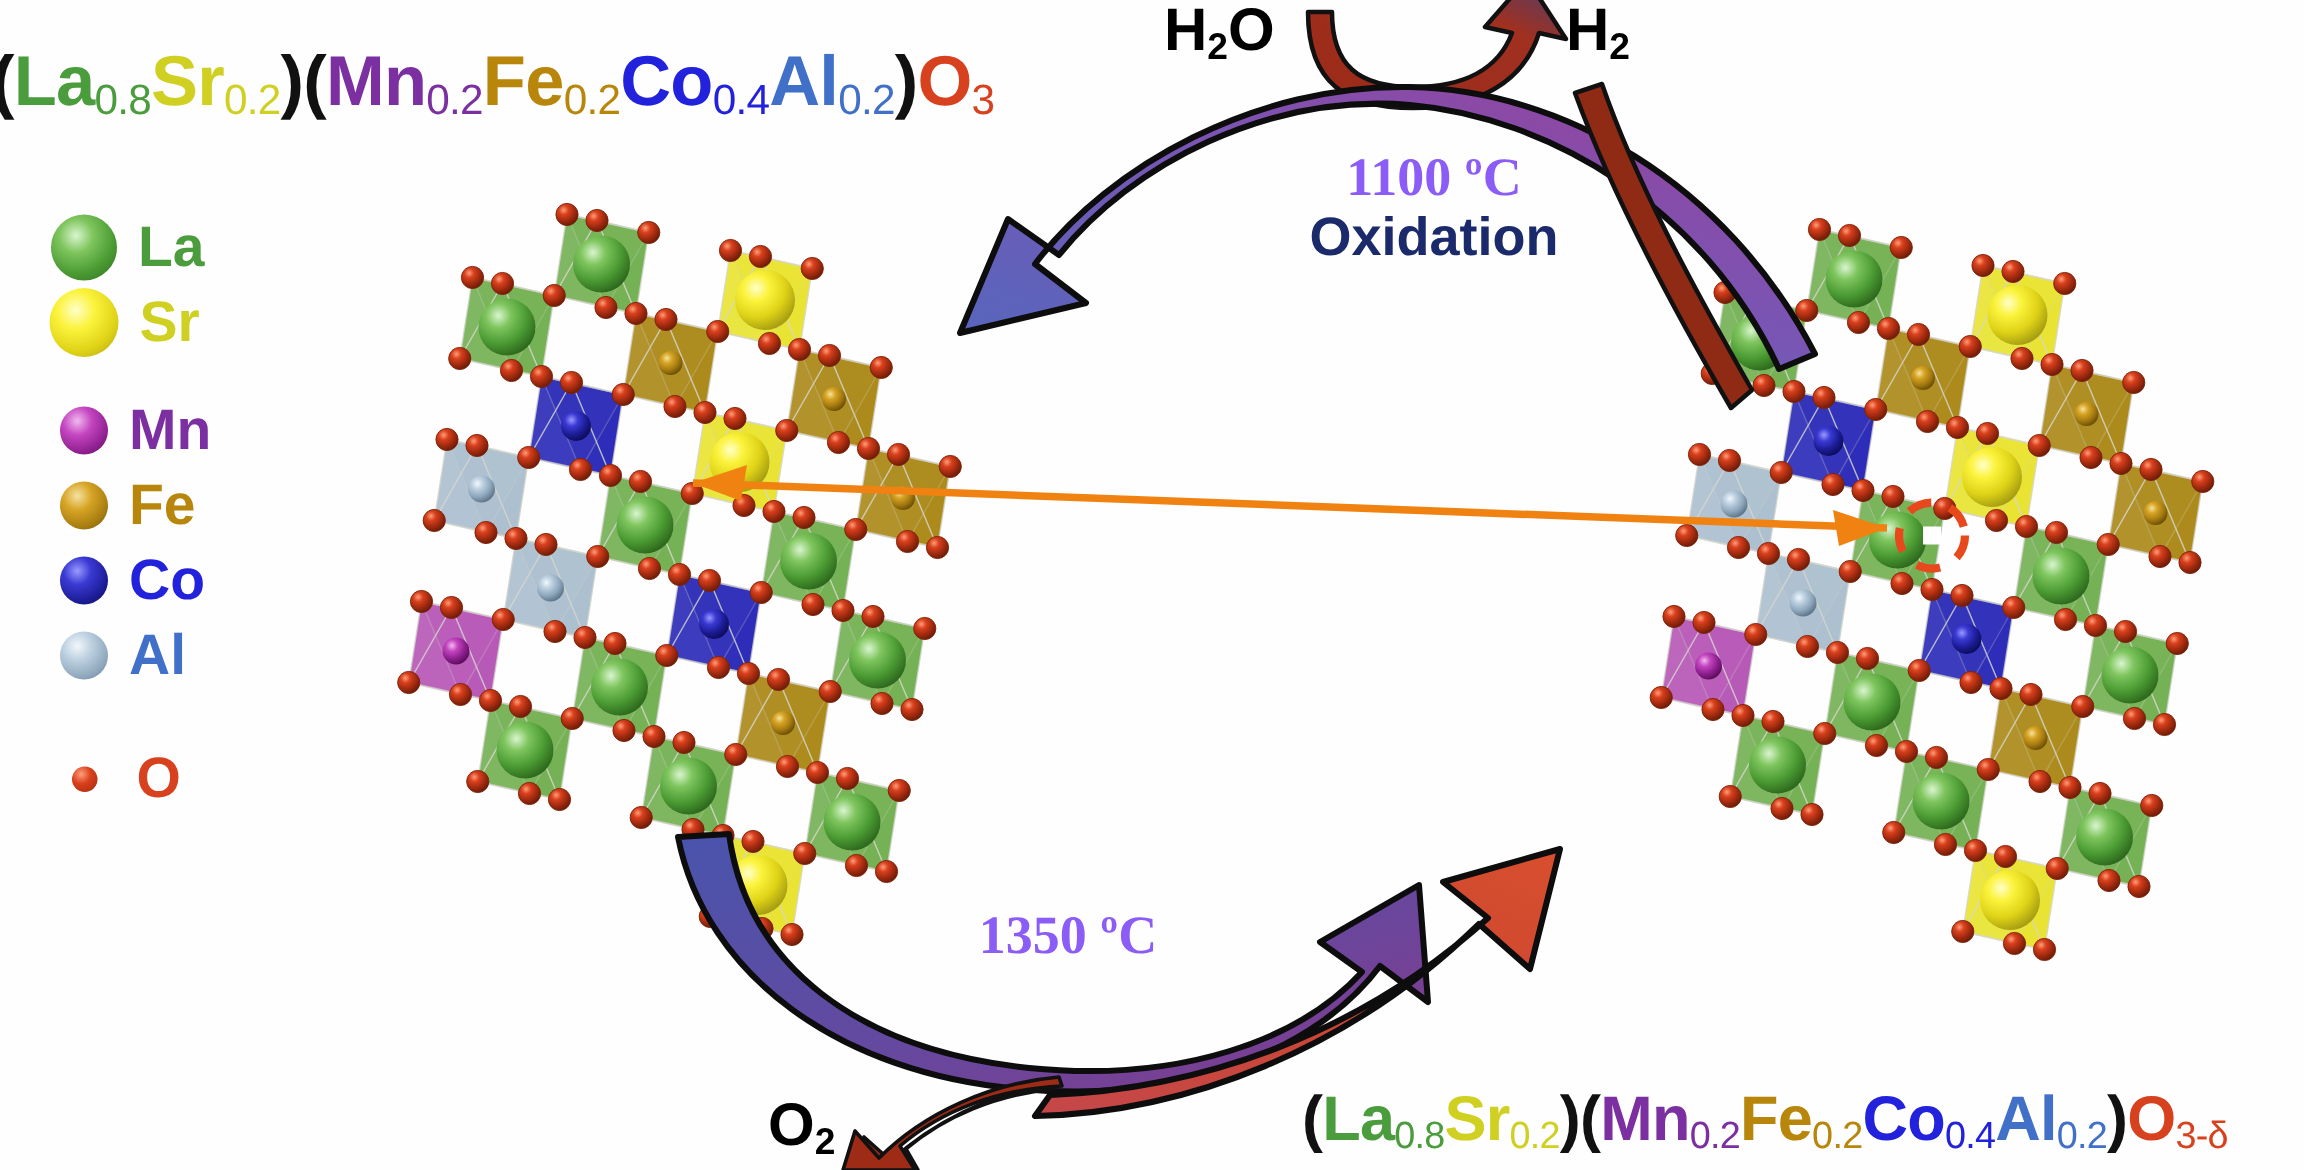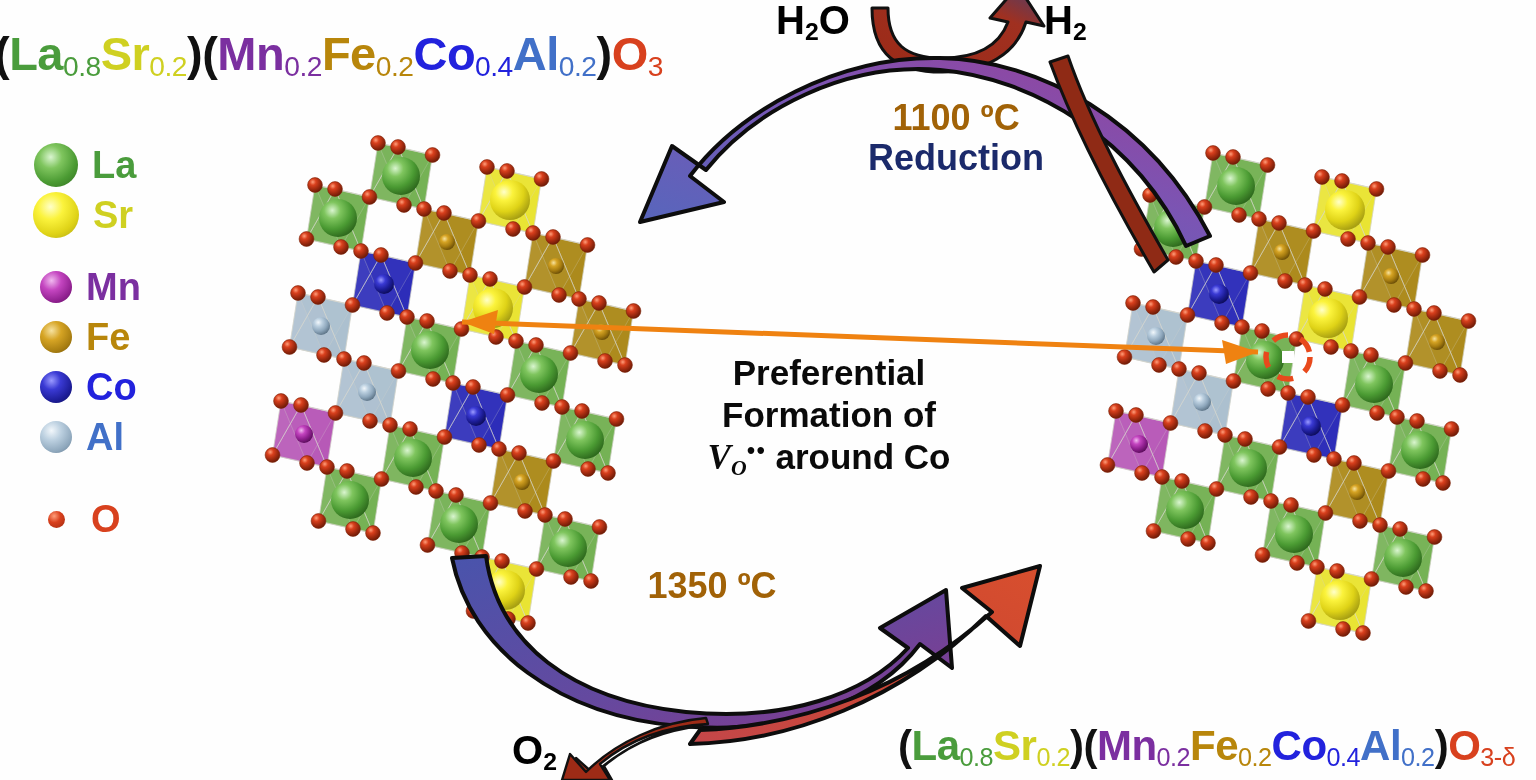--- a/index.html
+++ b/index.html
@@ -17,21 +17,21 @@
   .formula .la{color:#4a9c3c;}
   .formula .sr{color:#cfd021;}
   .formula .mn{color:#7b2fa0;}
   .formula .fe{color:#b8860b;}
   .formula .co{color:#2222dd;}
   .formula .al{color:#4170c8;}
   .formula .ox{color:#d8411e;}
   .formula sub{font-size:.60em; vertical-align:-0.22em; font-weight:normal;}
 
   #formula-top{position:absolute;left:-6px;top:26px;font-size:47px;}
-  #formula-bottom{position:absolute;left:898px;top:722px;font-size:42px;}
+  #formula-bottom{position:absolute;left:868px;top:722px;font-size:42px;}
 
   
   #legend{position:absolute;left:30px;top:140px;width:170px;}
   .legend-row{display:flex;align-items:center;height:50px;}
   .legend-row.gap-before{margin-top:22px;}
   .legend-row.gap-o{margin-top:32px;}
   .sphere{border-radius:50%;flex:none;}
   .legend-label{font-weight:bold;font-size:38px;line-height:1;}
 
   .sw-la{width:44px;height:44px;background:radial-gradient(circle at 38% 32%,#d9f5cf 0%,#7fc55e 28%,#4b9b33 62%,#2f6b1e 100%);margin-left:4px;}
@@ -49,24 +49,24 @@
   .legend-row.o-row .legend-label{margin-left:26px;}
 
   
   .gaslabel{position:absolute;font-weight:bold;font-size:40px;color:#000;}
   .gaslabel sub{font-size:.62em;vertical-align:-0.25em;}
   #label-h2o{left:776px;top:-2px;}
   #label-h2{left:1044px;top:-2px;}
   #label-o2{left:512px;top:728px;}
 
   .cond{position:absolute;text-align:center;width:300px;}
-  .cond .temp{font-weight:bold;font-size:36px;color:#a16207;line-height:1.12;}
+  .cond .temp{font-weight:bold;font-size:36px;color:#8b5cf6;line-height:1.12;font-family:Liberation Serif, serif;}
   .cond .proc{font-weight:bold;font-size:36px;color:#1b2a6b;line-height:1.12;}
   #cond-ox{left:806px;top:98px;}
-  #cond-red{left:562px;top:566px;text-align:center;}
+  #cond-red{left:562px;top:603px;text-align:center;}
 
   
   #center-caption{
     position:absolute;left:648px;top:352px;width:362px;text-align:center;
     font-weight:bold;font-size:35px;color:#0a0a0a;line-height:1.20;
   }
   #center-caption .vac{font-style:italic;font-family:"Liberation Serif",serif;}
   #center-caption .vac sub{font-size:.62em;vertical-align:-0.28em;font-style:italic;}
   #center-caption .vac sup{font-size:.70em;vertical-align:0.42em;letter-spacing:1px;}
 
@@ -877,26 +877,21 @@
       <polygon points="1258,352 1222,340 1226,364" fill="#ef8211"></polygon>
     </g>
   </svg>
 
   <div id="label-h2o" class="gaslabel">H<sub>2</sub>O</div>
   <div id="label-h2" class="gaslabel">H<sub>2</sub></div>
   <div id="label-o2" class="gaslabel">O<sub>2</sub></div>
 
   <div id="cond-ox" class="cond">
     <div class="temp">1100 ºC</div>
-    <div class="proc">Reduction</div>
+    <div class="proc">Oxidation</div>
   </div>
 
   <div id="cond-red" class="cond">
     <div class="temp">1350 ºC</div>
   </div>
 
-  <div id="center-caption">
-    <div>Preferential</div>
-    <div>Formation of</div>
-    <div><span class="vac"><span>V</span><sub>O</sub><sup>••</sup></span><span> around Co</span></div>
-  </div>
 
 </div>
 
 </body></html>

